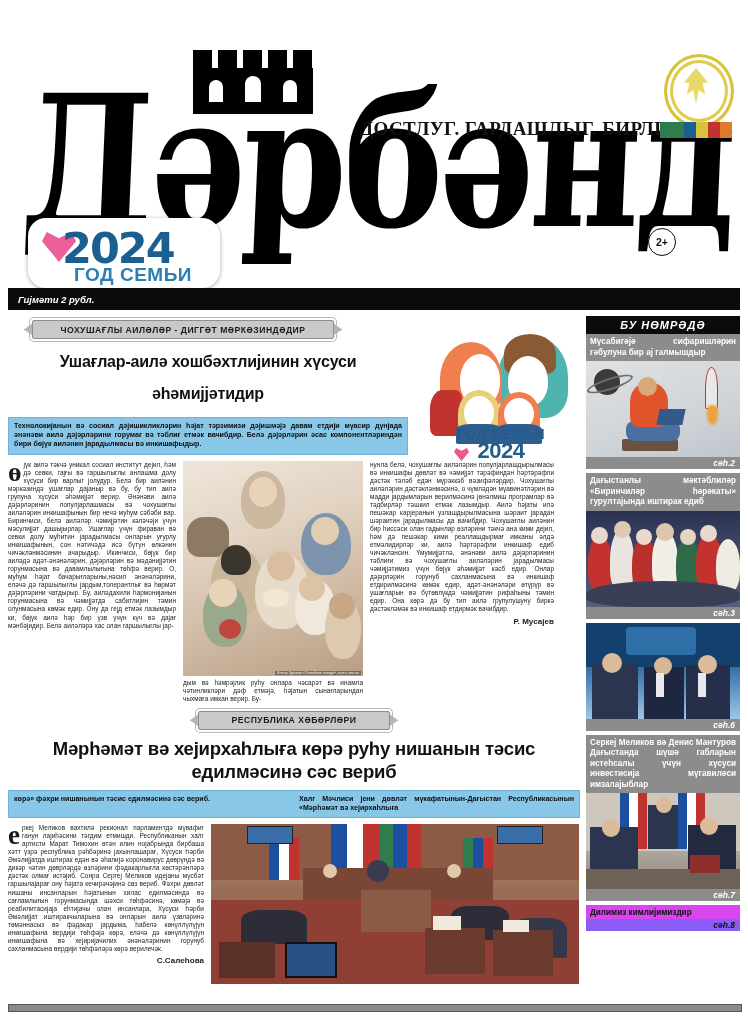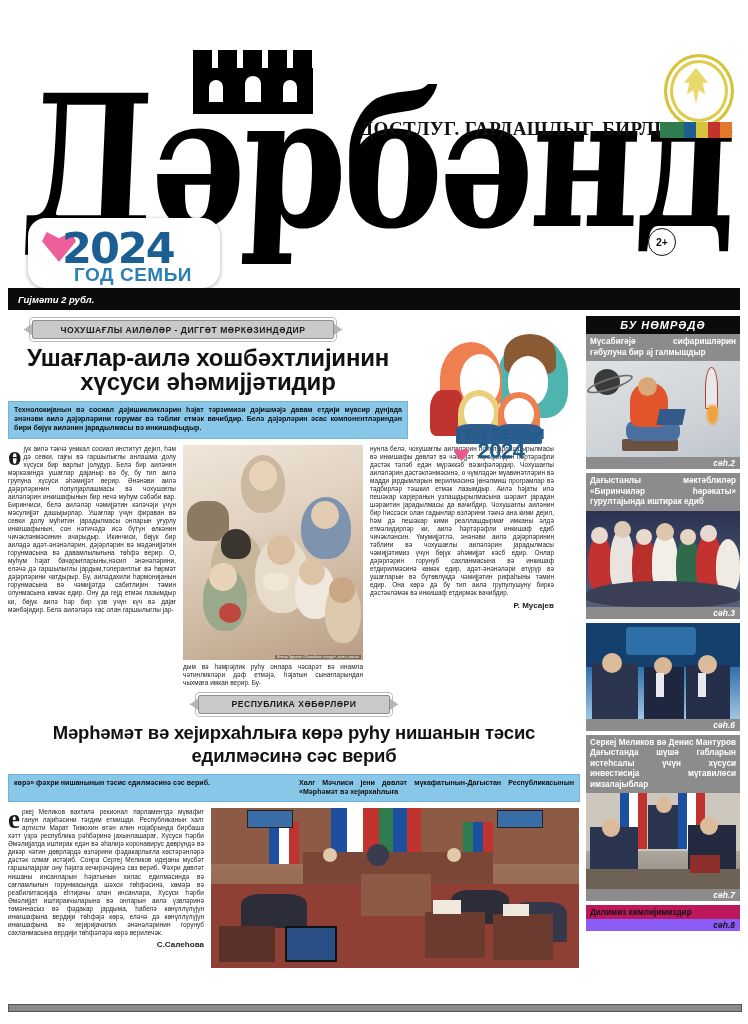--- a/index.html
+++ b/index.html
@@ -92,21 +92,21 @@
     border:1px solid #8e8e8e;
   }
   .rubric:before{left:-9px;clip-path:polygon(100% 0,0 50%,100% 100%);}
   .rubric:after{right:-9px;clip-path:polygon(0 0,100% 50%,0 100%);}
 
   .rubric-r1{width:300px;margin-left:24px;}
   .rubric-r2{width:190px;margin-left:auto;margin-right:auto;}
 
   .headline{
     text-align:center;font-weight:700;color:#111;
-    font-size:24px;line-height:24px;letter-spacing:-.2px;
+    font-size:16px;line-height:32px;letter-spacing:-.2px;
     margin:7px 0 0 0;padding:0 8px;
   }
   .headline.h2{font-size:18.5px;line-height:23px;}
 
   .lead{
     margin-top:7px;background:#89c7e8;color:#0d0d0d;
     font-size:7.1px;line-height:9.2px;font-weight:700;
     padding:4px 5px;text-align:justify;
     border:1px solid #6fb3d8;
   }
@@ -455,20 +455,20 @@
           <i style="left:102px;top:32px;width:48px;height:44px;background:#23293f;"></i>
           <i style="left:114px;top:24px;width:18px;height:18px;background:#dcbb9b;border-radius:50%;"></i>
           <i style="left:0;top:76px;width:100%;height:20px;background:#6e6257;"></i>
           <i style="left:104px;top:62px;width:30px;height:18px;background:#8e2f2b;"></i>
         </div>
         <div class="side-page">сәһ.7</div>
       </div>
       <div class="side-sep"></div>
 
       <div class="side-item">
-        <div class="side-title" style="background:#be185d;color:#111;font-weight:700;padding:3px 4px 0 4px;">Дилимиз кимлијимиздир</div>
+        <div class="side-title" style="background:#d946ef;color:#111;font-weight:700;padding:3px 4px 0 4px;">Дилимиз кимлијимиздир</div>
         <div class="side-page" style="background:#8b5cf6;color:#111;">сәһ.8</div>
       </div>
     </div>
   </div>
 
   <div class="footer-rule"></div>
 </div>
 
 </body></html>

